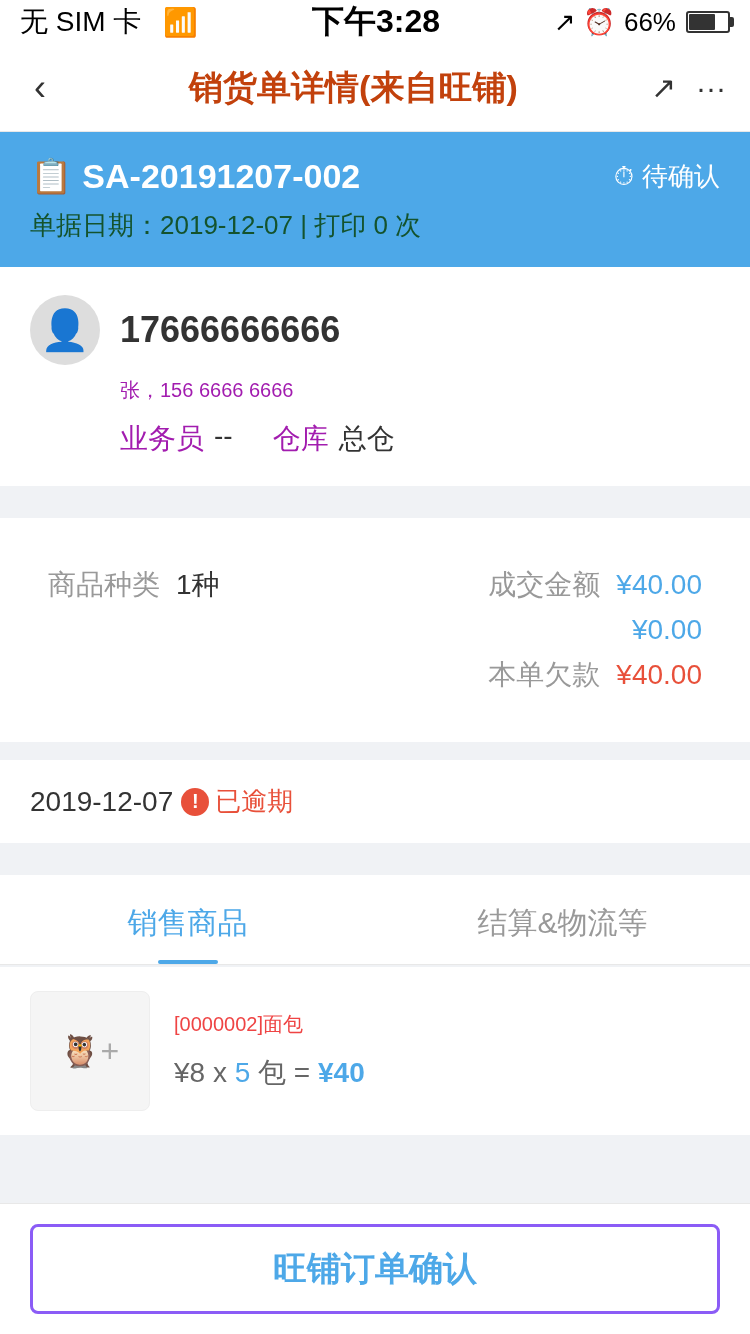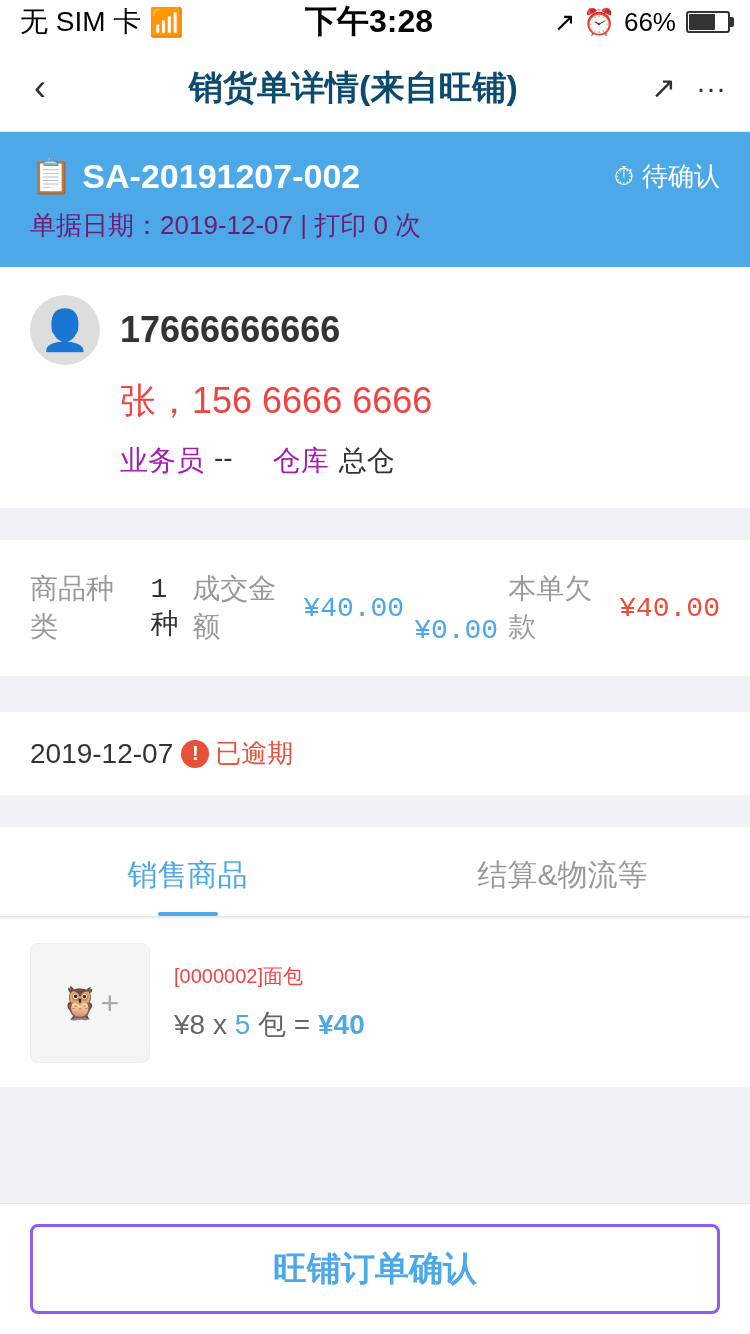--- a/index.html
+++ b/index.html
@@ -20,21 +20,21 @@
       background: #fff;
       display: flex;
       align-items: center;
       justify-content: space-between;
       padding: 0 20px;
       font-size: 28px;
     }
     .status-left {
       display: flex;
       align-items: center;
-      gap: 8px;
+      gap: 22px;
       font-size: 28px;
       font-weight: 500;
     }
     .status-center {
       font-size: 32px;
       font-weight: 600;
     }
     .status-right {
       display: flex;
       align-items: center;
@@ -84,21 +84,21 @@
     }
     .nav-back {
       font-size: 36px;
       color: #333;
       cursor: pointer;
       padding: 10px;
     }
     .nav-title {
       font-size: 34px;
       font-weight: 600;
-      color: #0c4a6e;
+      color: #c2410c;
     }
     .nav-actions {
       display: flex;
       align-items: center;
       gap: 20px;
     }
     .nav-icon {
       font-size: 30px;
       color: #333;
       cursor: pointer;
@@ -126,21 +126,21 @@
     }
     .order-status {
       display: flex;
       align-items: center;
       gap: 8px;
       color: #fff;
       font-size: 26px;
     }
     .header-meta {
       font-size: 26px;
-      color: #701a75;
+      color: #14532d;
     }
 
     
     .customer-card {
       background: #fff;
       padding: 28px 30px;
       margin-bottom: 16px;
     }
     .customer-row {
       display: flex;
@@ -161,22 +161,22 @@
     .avatar-icon {
       font-size: 40px;
       color: #999;
     }
     .customer-phone {
       font-size: 36px;
       font-weight: 600;
       color: #333;
     }
     .customer-name {
-      font-size: 36px;
-      color: #ef4444;
+      font-size: 20px;
+      color: #a21caf;
       margin-left: 90px;
       margin-bottom: 16px;
       margin-top: 7px;
     }
     .customer-info-row {
       display: flex;
       font-size: 28px;
       color: #666;
       margin-left: 90px;
     }
@@ -185,23 +185,22 @@
       margin-right: 10px;
     }
     .info-value {
       color: #333;
       margin-right: 40px;
     }
 
     
     .summary-card {
       background: #fff;
-      padding: 30px;
-      margin-bottom: 20px;
-      font-family: Liberation Mono, monospace;
+      padding: 48px;
+      margin-bottom: 2px;
     }
     .summary-row {
       display: flex;
       justify-content: space-between;
       align-items: flex-start;
     }
     .summary-left {
       display: flex;
       align-items: center;
       font-size: 28px;
@@ -209,21 +208,21 @@
     }
     .summary-left-label {
       color: #999;
       margin-right: 16px;
     }
     .summary-left-value {
       color: #333;
     }
     .summary-right {
       display: flex;
-      flex-direction: row;
+      flex-direction: column;
       align-items: flex-end;
       gap: 10px;
     }
     .amount-row {
       display: flex;
       justify-content: flex-end;
       align-items: center;
       gap: 16px;
       font-size: 28px;
     }

